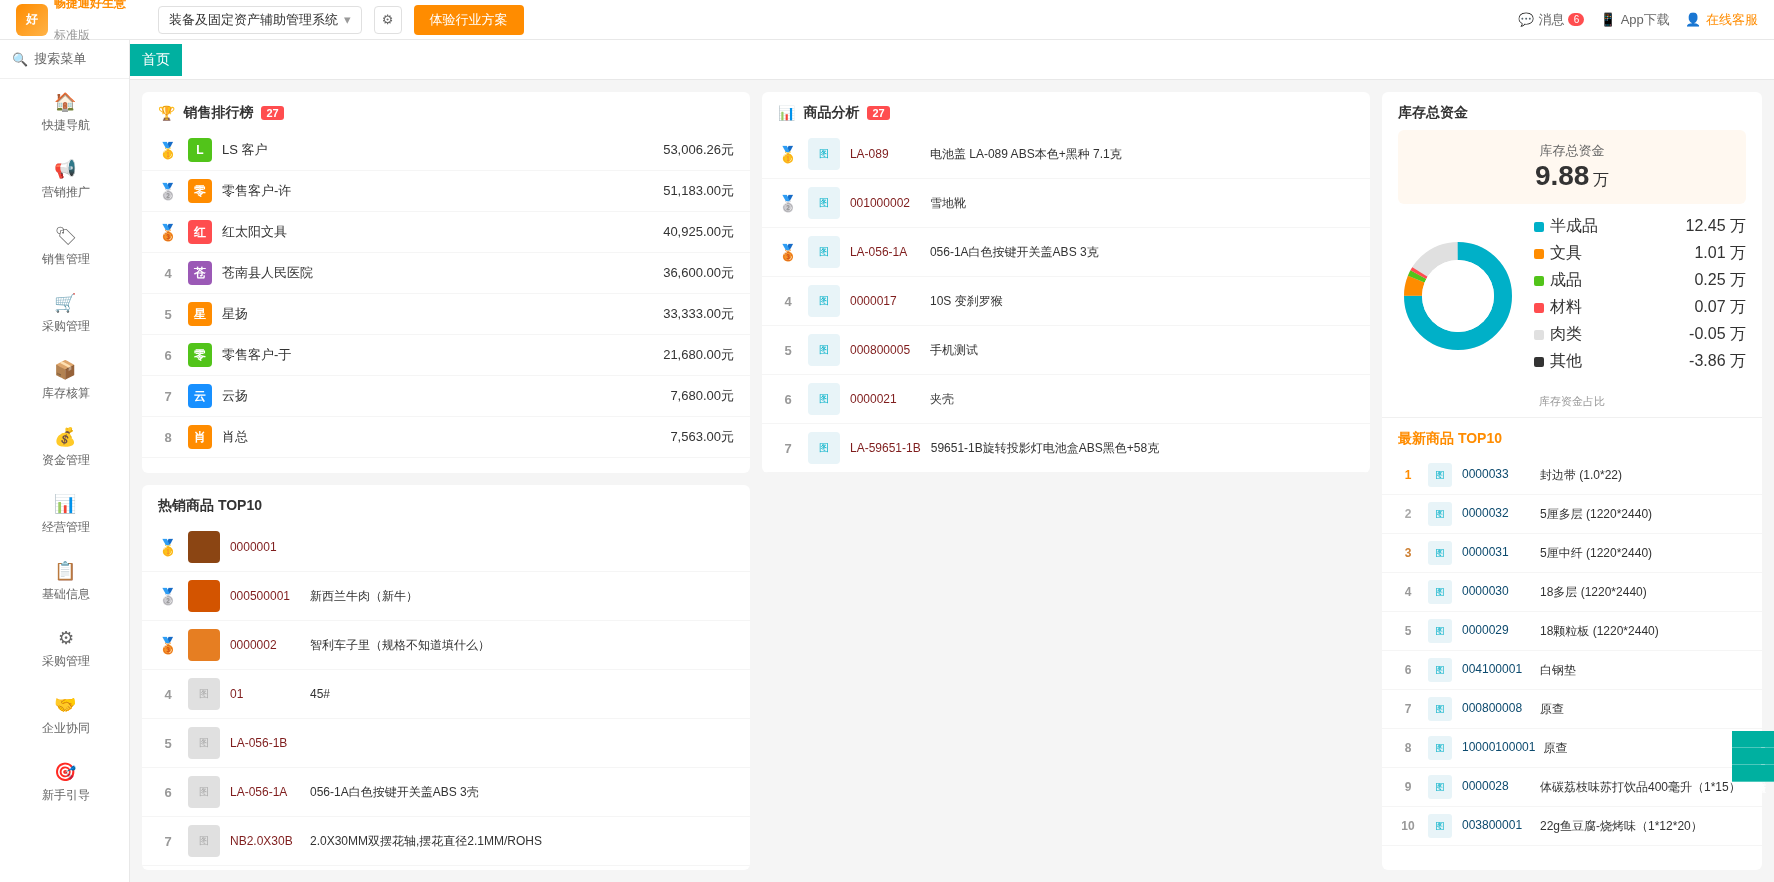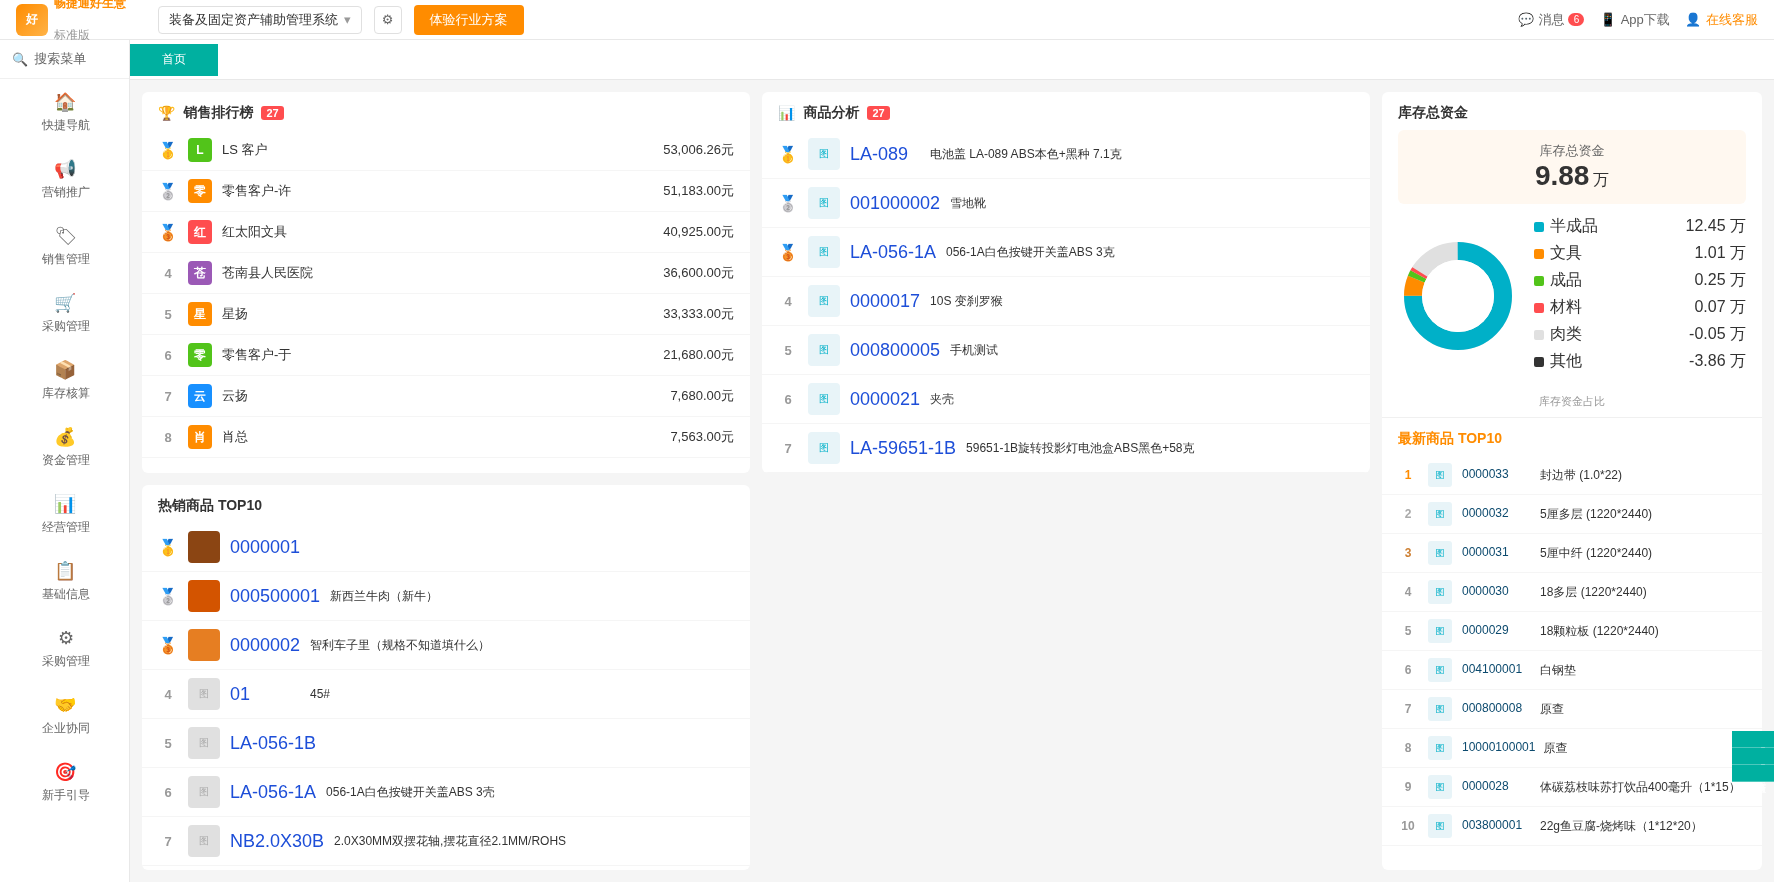--- a/index.html
+++ b/index.html
@@ -24,21 +24,21 @@
     .sidebar { width: 130px; background: #fff; border-right: 1px solid #e8e8e8; display: flex; flex-direction: column; flex-shrink: 0; overflow-y: auto; }
     .sidebar-item { display: flex; flex-direction: column; align-items: center; padding: 12px 8px; cursor: pointer; color: #666; font-size: 12px; gap: 4px; border-left: 3px solid transparent; }
     .sidebar-icon { font-size: 18px; }
     .search-menu { padding: 10px 12px; display: flex; align-items: center; gap: 6px; border-bottom: 1px solid #f0f0f0; cursor: pointer; color: #666; }
 
     
     .content { flex: 1; display: flex; flex-direction: column; overflow: hidden; }
 
     
     .tab-bar { background: #fff; border-bottom: 1px solid #e8e8e8; display: flex; align-items: center; height: 40px; flex-shrink: 0; }
-    .tab-item { padding: 0 32px; height: 32px; display: flex; align-items: center; cursor: pointer; font-size: 12px; color: #666; border-bottom: 2px solid transparent; }
+    .tab-item { padding: 0 12px; height: 32px; display: flex; align-items: center; cursor: pointer; font-size: 14px; color: #666; border-bottom: 2px solid transparent; }
     .tab-item.active { color: #fff; background: #00b0a0; border-bottom: none; }
 
     
     .dashboard { flex: 1; overflow-y: auto; padding: 12px; display: grid; grid-template-columns: 1fr 1fr 380px; gap: 12px; }
 
     .card { background: #fff; border-radius: 6px; overflow: hidden; }
     .card-header { padding: 12px 16px 8px; font-size: 14px; font-weight: bold; color: #333; display: flex; align-items: center; gap: 8px; }
     .card-header .count-badge { background: #ff4d4f; color: white; font-size: 11px; padding: 1px 5px; border-radius: 3px; }
 
     
@@ -47,21 +47,21 @@
     .rank-num { width: 20px; text-align: center; font-size: 13px; color: #999; font-weight: bold; }
     .rank-avatar { width: 24px; height: 24px; border-radius: 4px; display: flex; align-items: center; justify-content: center; color: white; font-size: 12px; font-weight: bold; flex-shrink: 0; }
     .rank-name { flex: 1; font-size: 13px; color: #333; }
     .rank-amount { font-size: 13px; color: #333; font-weight: 500; }
 
     
     .hot-products-card { grid-column: 1; }
     .product-row { display: flex; align-items: center; padding: 8px 16px; border-bottom: 1px solid #f5f5f5; gap: 10px; }
     .product-thumb { width: 32px; height: 32px; background: #f0f0f0; border-radius: 4px; flex-shrink: 0; overflow: hidden; display: flex; align-items: center; justify-content: center; }
     .product-thumb-placeholder { width: 32px; height: 32px; background: #e0e0e0; border-radius: 4px; display: flex; align-items: center; justify-content: center; color: #aaa; font-size: 10px; flex-shrink: 0; }
-    .product-code { color: #1d4ed8; font-size: 18px; min-width: 70px; }
+    .product-code { color: #7f1d1d; font-size: 12px; min-width: 70px; }
     .product-name { flex: 1; font-size: 12px; color: #333; }
 
     
     .inventory-card { grid-column: 3; grid-row: 1 / 3; }
     .inventory-summary { background: #fff8f0; margin: 0 16px 12px; padding: 12px; border-radius: 6px; text-align: center; }
     
     .donut-section { display: flex; align-items: center; padding: 0 16px 16px; gap: 16px; }
     .legend-list { flex: 1; }
     .legend-item { display: flex; align-items: center; gap: 6px; margin-bottom: 6px; font-size: 16px; }
     .legend-dot { width: 10px; height: 10px; border-radius: 2px; flex-shrink: 0; }

